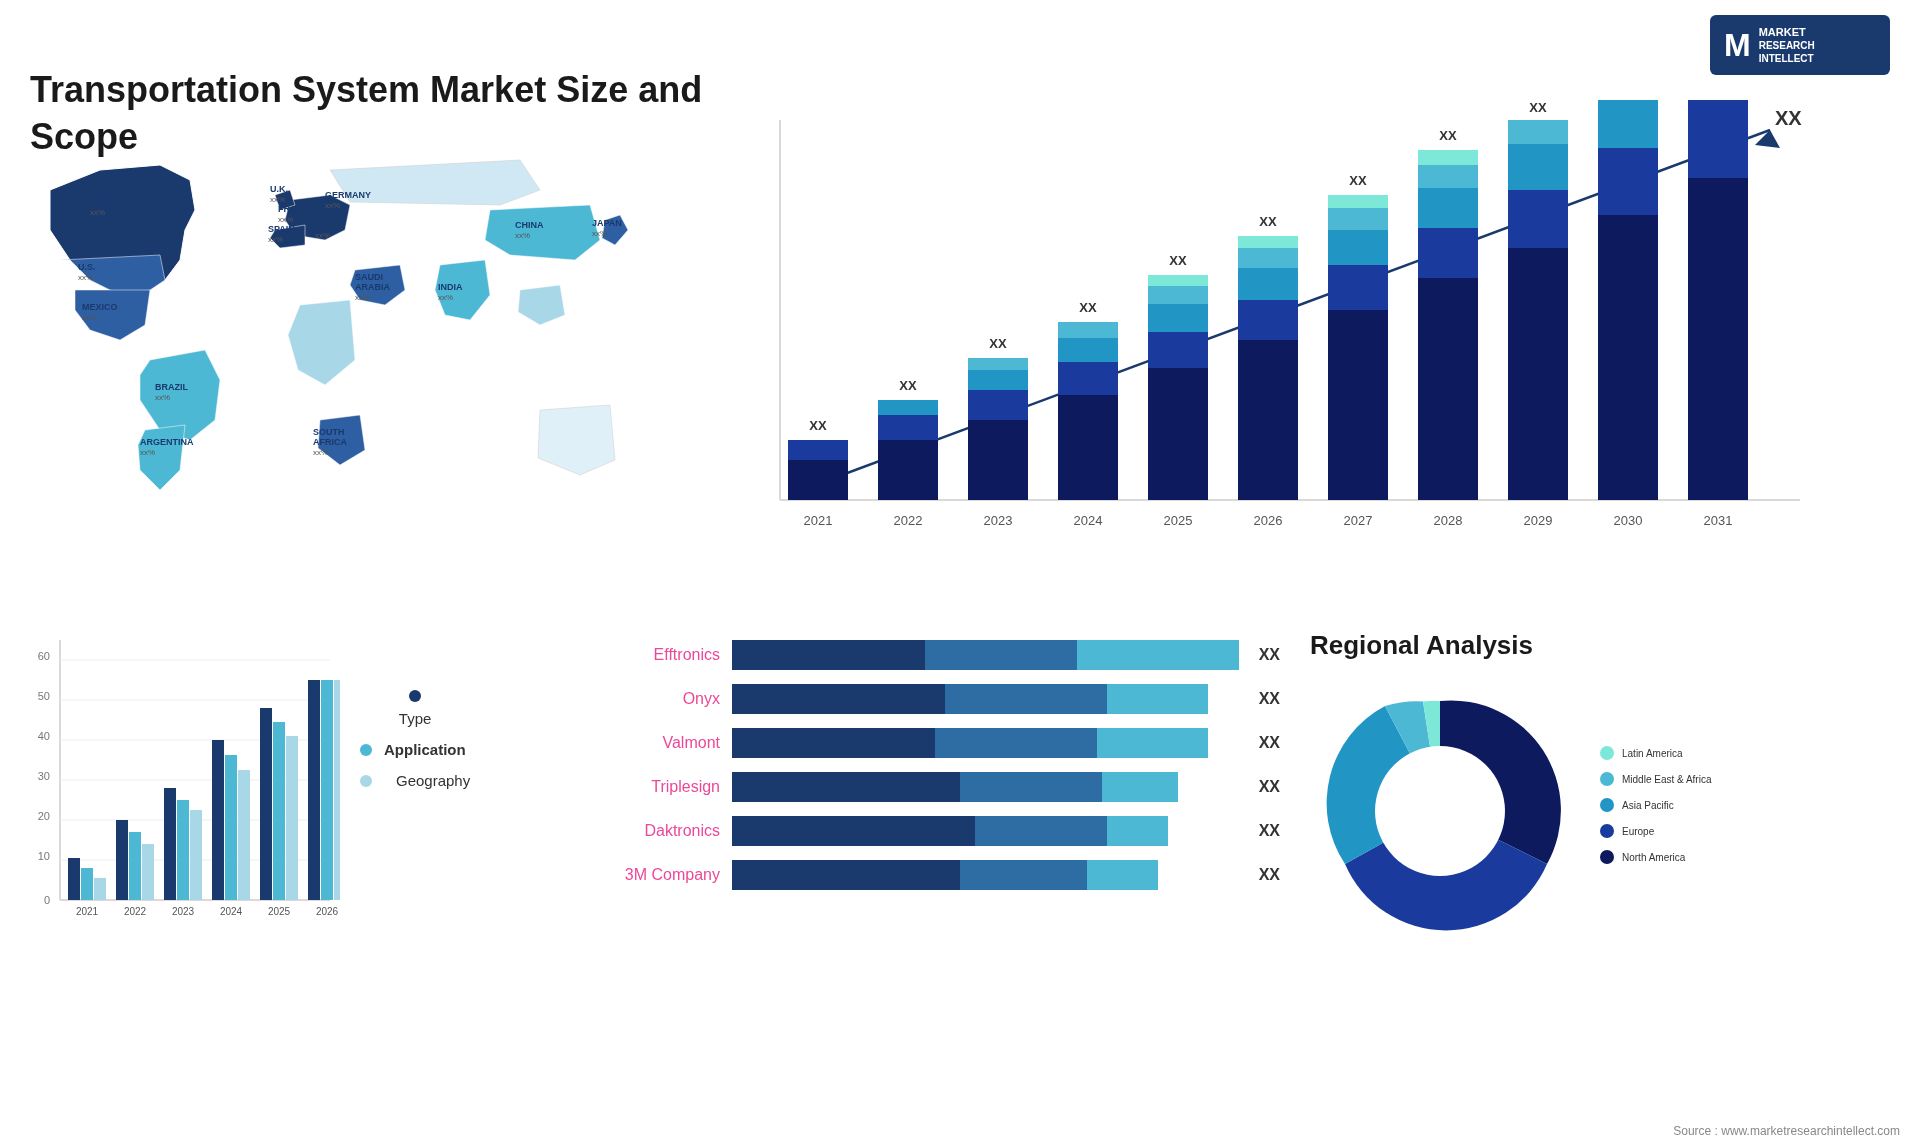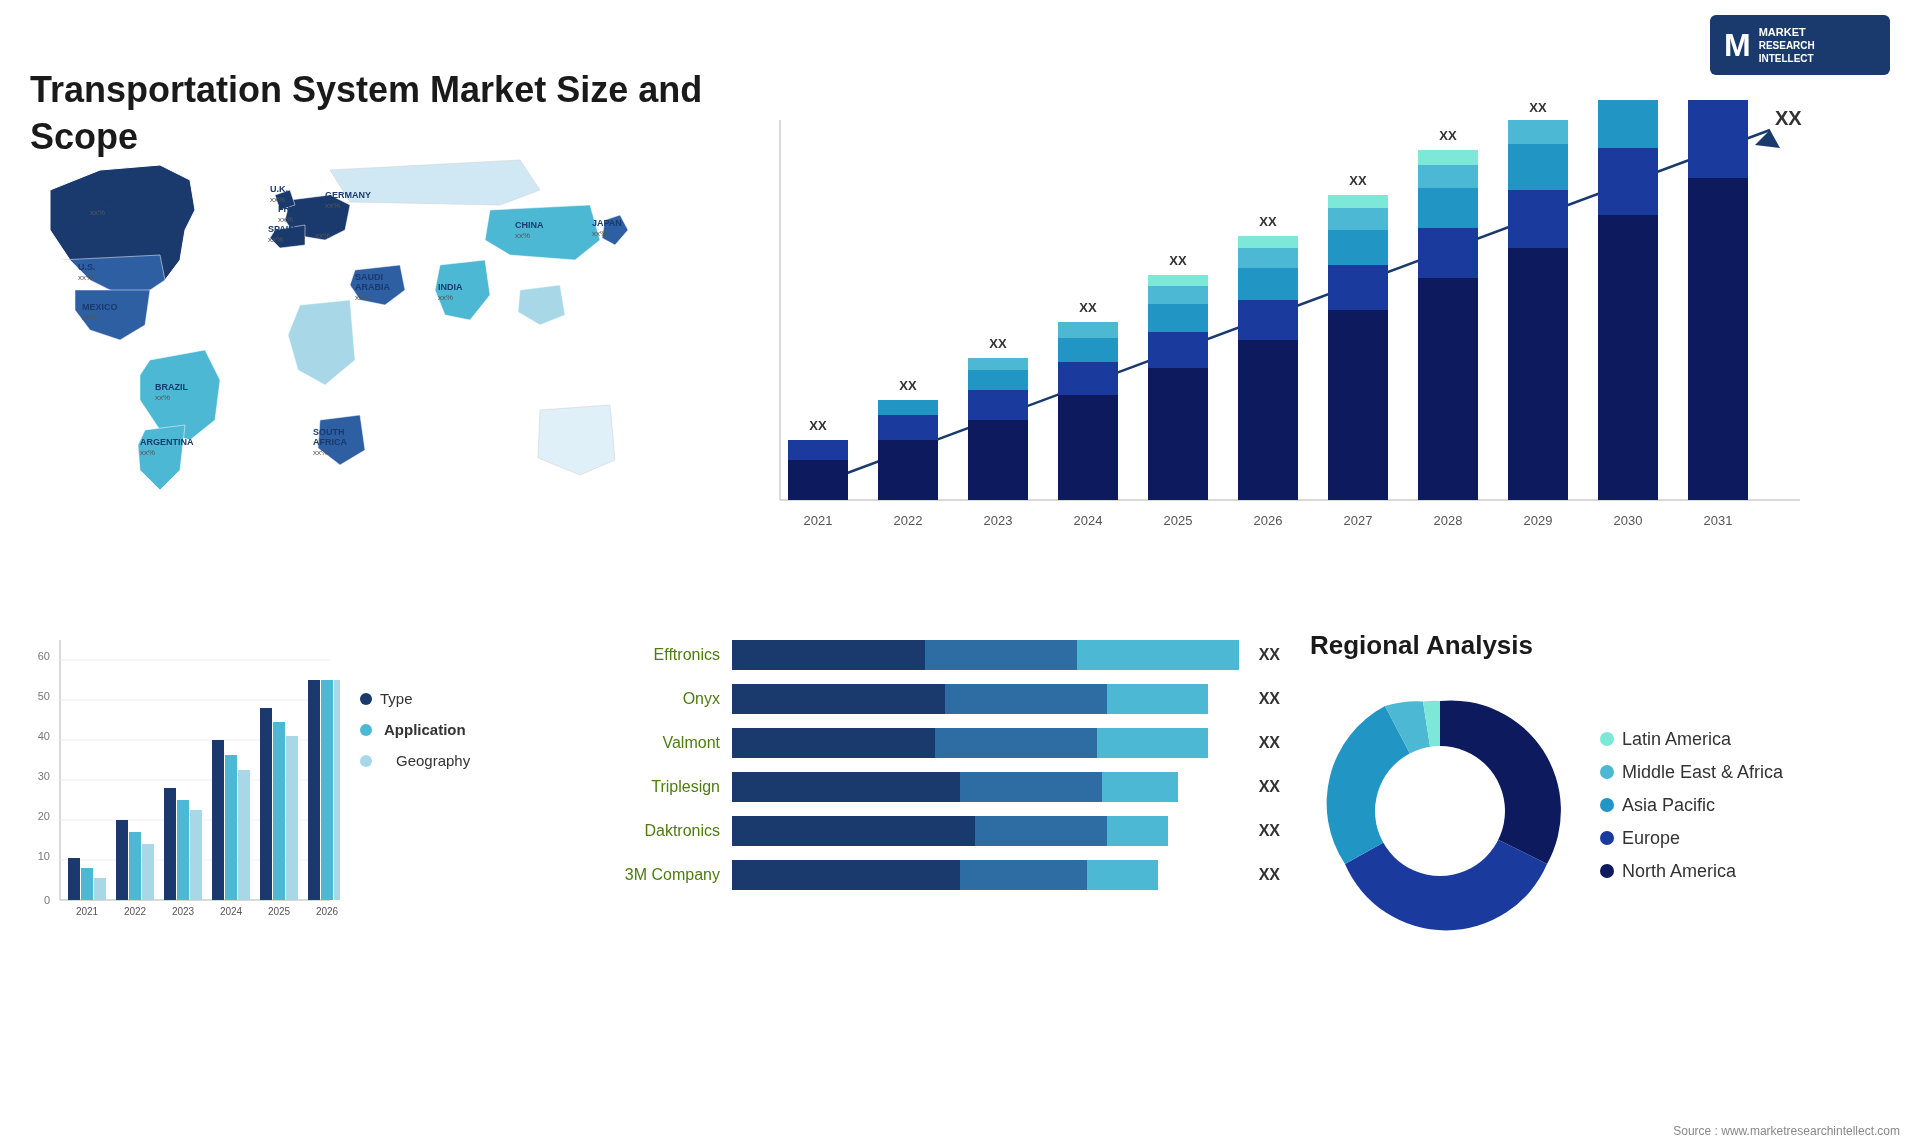--- a/index.html
+++ b/index.html
@@ -118,21 +118,21 @@
     }
     .player-row {
       display: flex;
       align-items: center;
       margin-bottom: 14px;
       gap: 12px;
     }
     .player-name {
       width: 120px;
       font-size: 16px;
-      color: #4d7c0f;
+      color: #ec4899;
       text-align: right;
       flex-shrink: 0;
     }
     .player-bar-container {
       flex: 1;
       height: 30px;
       display: flex;
     }
     .player-bar-seg1 { background: #1a3a6e; height: 100%; }
     .player-bar-seg2 { background: #2e6da4; height: 100%; }
@@ -156,21 +156,21 @@
       flex-shrink: 0;
     }
     .legend-list {
       list-style: none;
     }
     .legend-item {
       display: flex;
       align-items: center;
       gap: 8px;
       margin-bottom: 12px;
-      font-size: 18px;
+      font-size: 10px;
       color: #333;
     }
     .legend-dot {
       width: 14px;
       height: 14px;
       border-radius: 50%;
       flex-shrink: 0;
     }
 
     .source-text {
@@ -427,21 +427,21 @@
       <rect x="266" y="106" width="12" height="164" fill="#a8d8e8"></rect>
       <text x="259" y="285" text-anchor="middle" font-size="10" fill="#555">2025</text>
 
       <rect x="288" y="50" width="12" height="220" fill="#1a3a6e"></rect>
       <rect x="301" y="50" width="12" height="220" fill="#4db8d4"></rect>
       <rect x="314" y="50" width="12" height="220" fill="#a8d8e8"></rect>
       <text x="307" y="285" text-anchor="middle" font-size="10" fill="#555">2026</text>
     </svg>
 
     <div style="margin-top:60px;">
-      <div style="display:flex;align-items:center;gap:8px;margin-bottom:14px;">
+      <div style="display:flex;align-items:center;gap:8px;margin-bottom:14px;flex-direction:column;">
         <div style="width:12px;height:12px;border-radius:50%;background:#1a3a6e;"></div>
         <span style="font-size:15px;color:#333;">Type</span>
       </div>
       <div style="display:flex;align-items:center;gap:12px;margin-bottom:14px;font-weight:bold;">
         <div style="width:12px;height:12px;border-radius:50%;background:#4db8d4;"></div>
         <span style="font-size:15px;color:#333;">Application</span>
       </div>
       <div style="display:flex;align-items:center;gap:24px;">
         <div style="width:12px;height:12px;border-radius:50%;background:#a8d8e8;"></div>
         <span style="font-size:15px;color:#333;">Geography</span>

